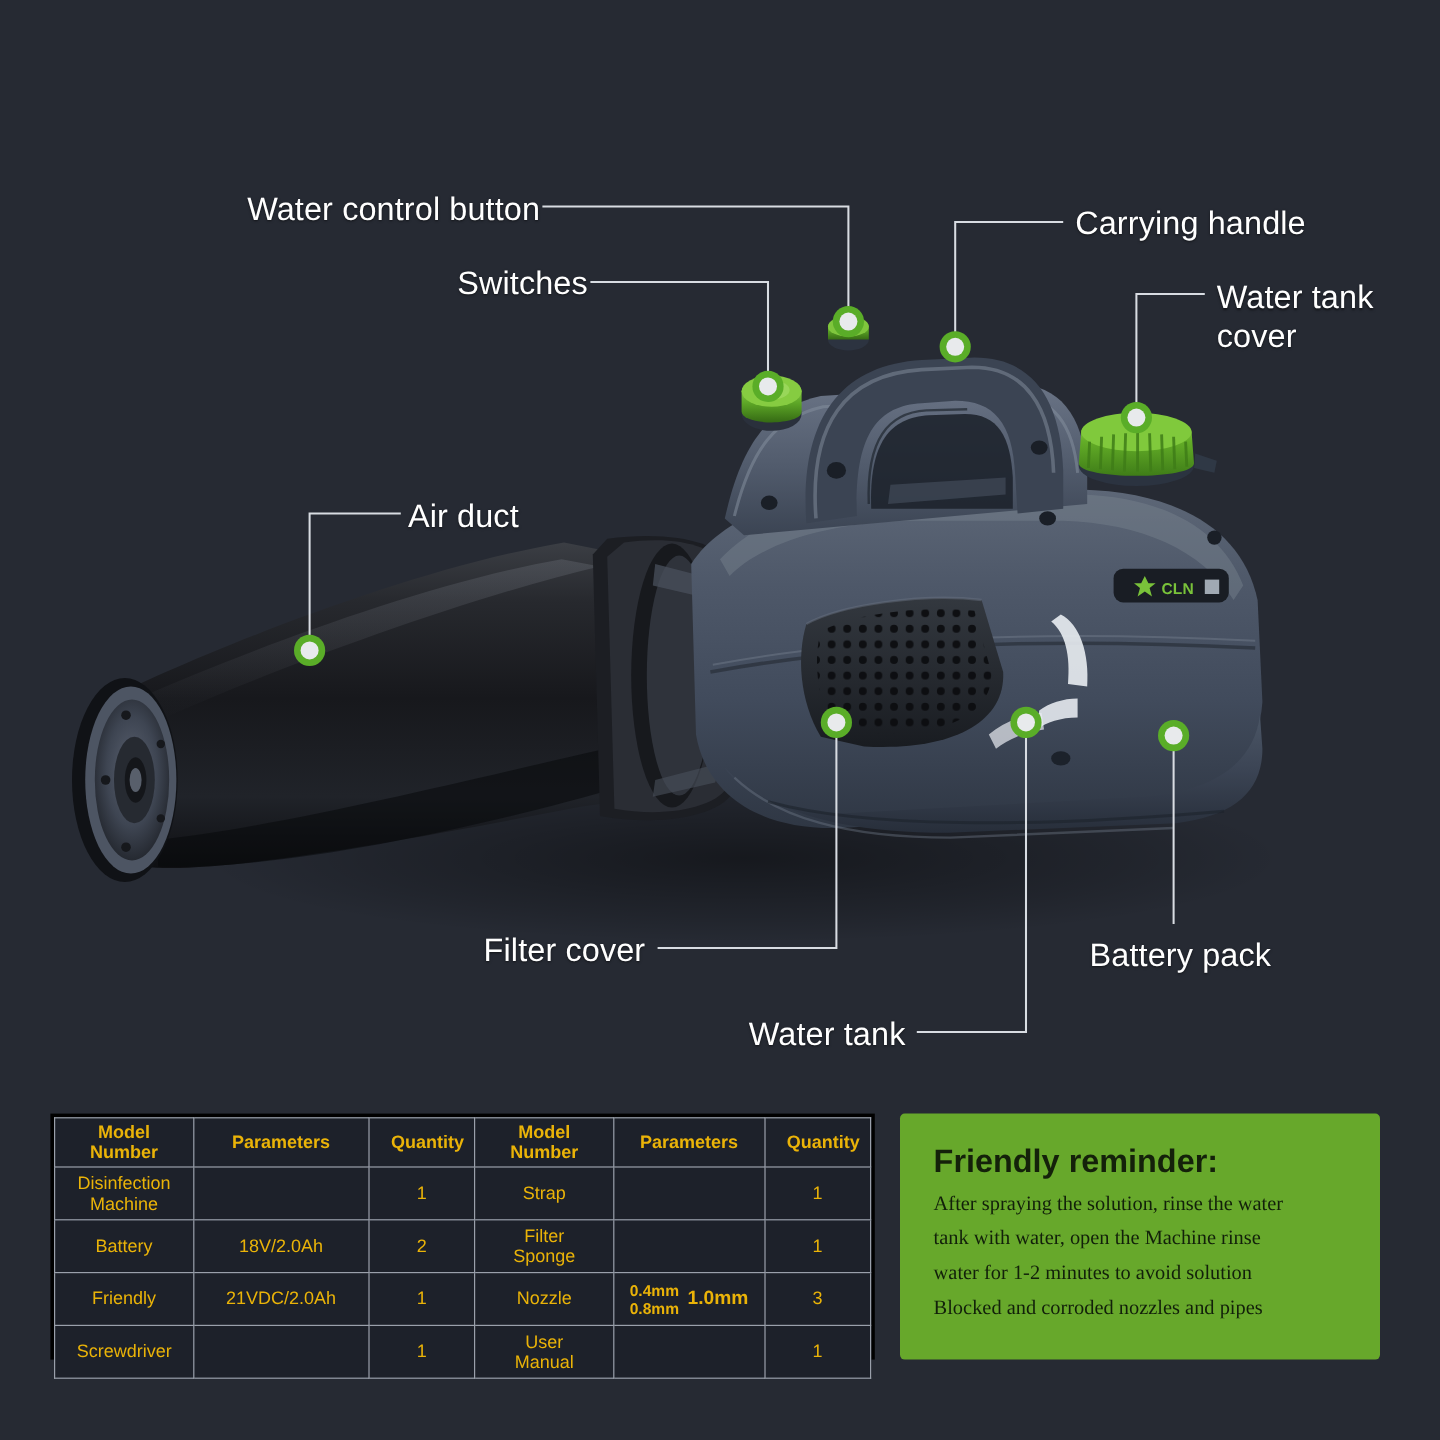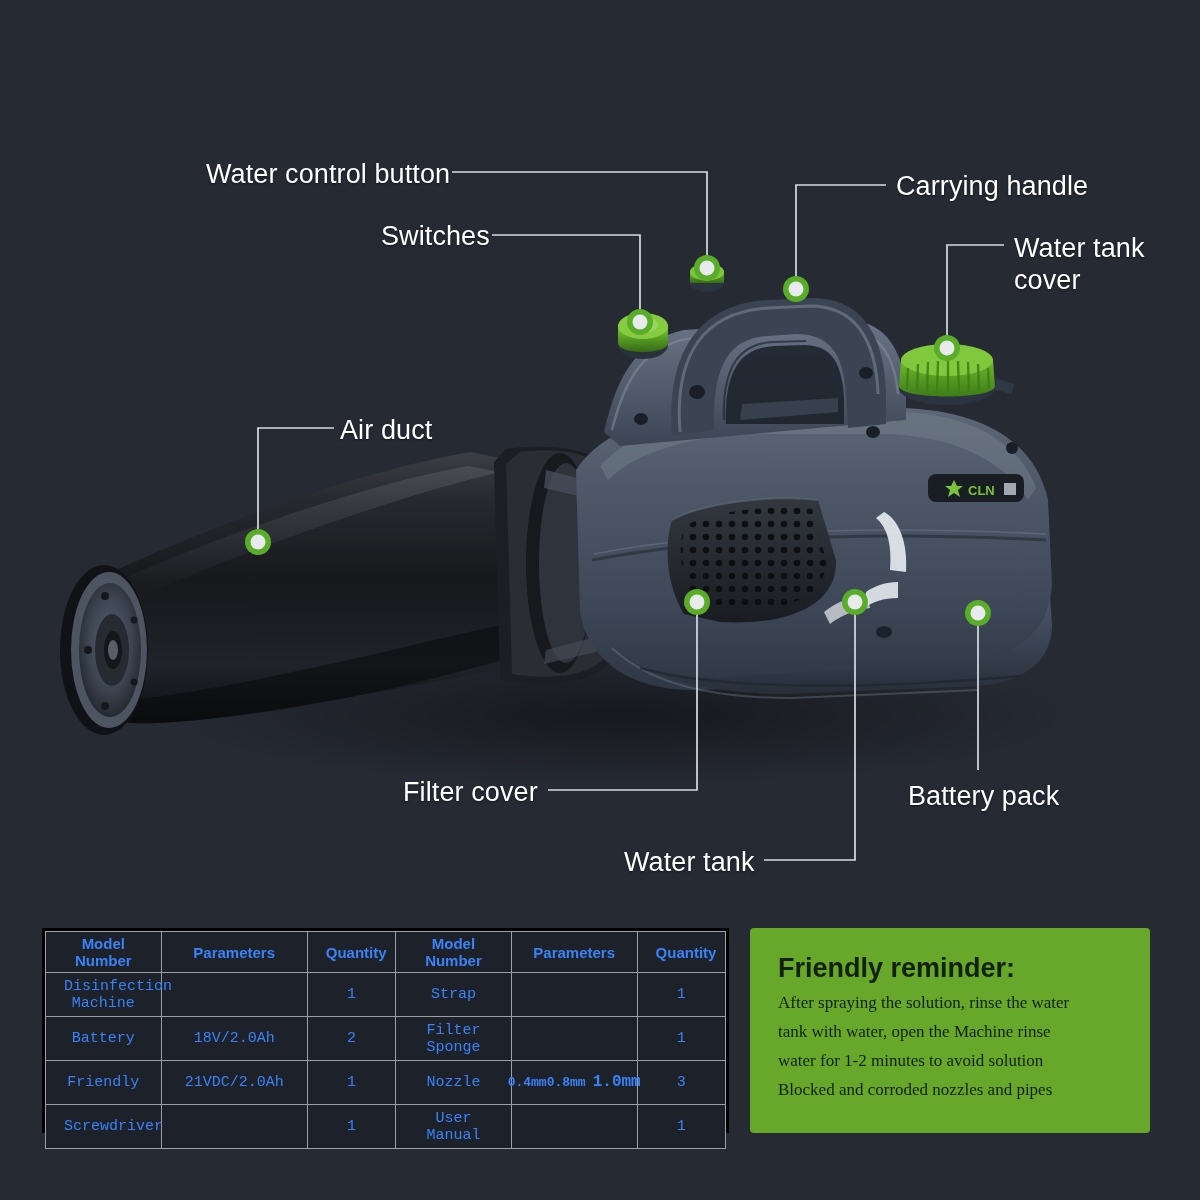--- a/index.html
+++ b/index.html
@@ -65,52 +65,51 @@
   }
   table.specs {
     width: 100%;
     height: 100%;
     border-collapse: collapse;
     table-layout: fixed;
     background: #1d212a;
   }
   table.specs th, table.specs td {
     border: 1px solid #9aa0ab;
-    color: #3b82f6;
+    color: #eab308;
     text-align: center;
     vertical-align: middle;
     font-family: "Liberation Sans", sans-serif;
     padding: 1px 18px;
     background: #1d212a;
   }
   table.specs th {
     font-size: 15px;
     font-weight: bold;
     line-height: 17px;
     height: 38px;
   }
   table.specs td {
     font-size: 15px;
     font-weight: normal;
     line-height: 17px;
     height: 41px;
-    font-family: Liberation Mono, monospace;
   }
   td.qty { font-size: 22px; font-weight: 400; }
   td.param { font-size: 14px; }
   .nozzle-cell {
     display: flex;
     align-items: center;
     justify-content: center;
     gap: 7px;
     line-height: 15px;
   }
   .nozzle-stack {
     display: flex;
-    flex-direction: row;
+    flex-direction: column;
     font-size: 13px;
     font-weight: bold;
     text-align: left;
   }
   .nozzle-single { font-size: 16px; font-weight: bold; }
 
   #reminder-box {
     position: absolute;
     left: 750px;
     top: 928px;

